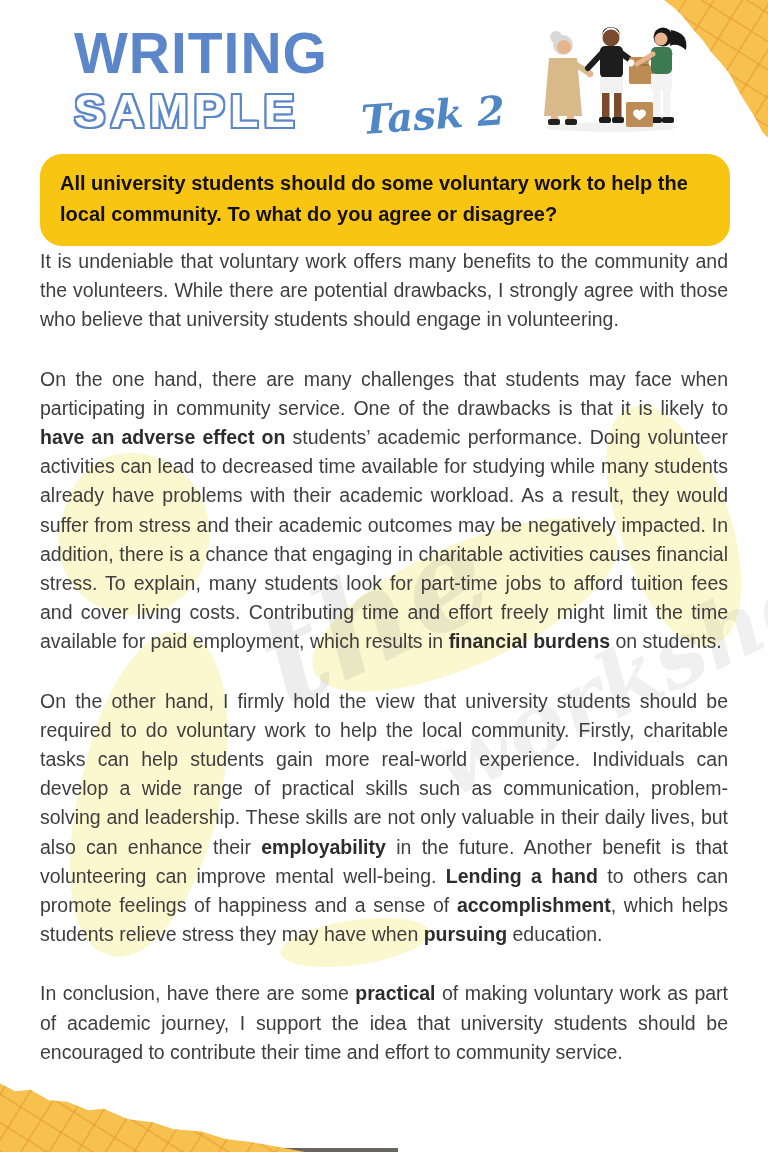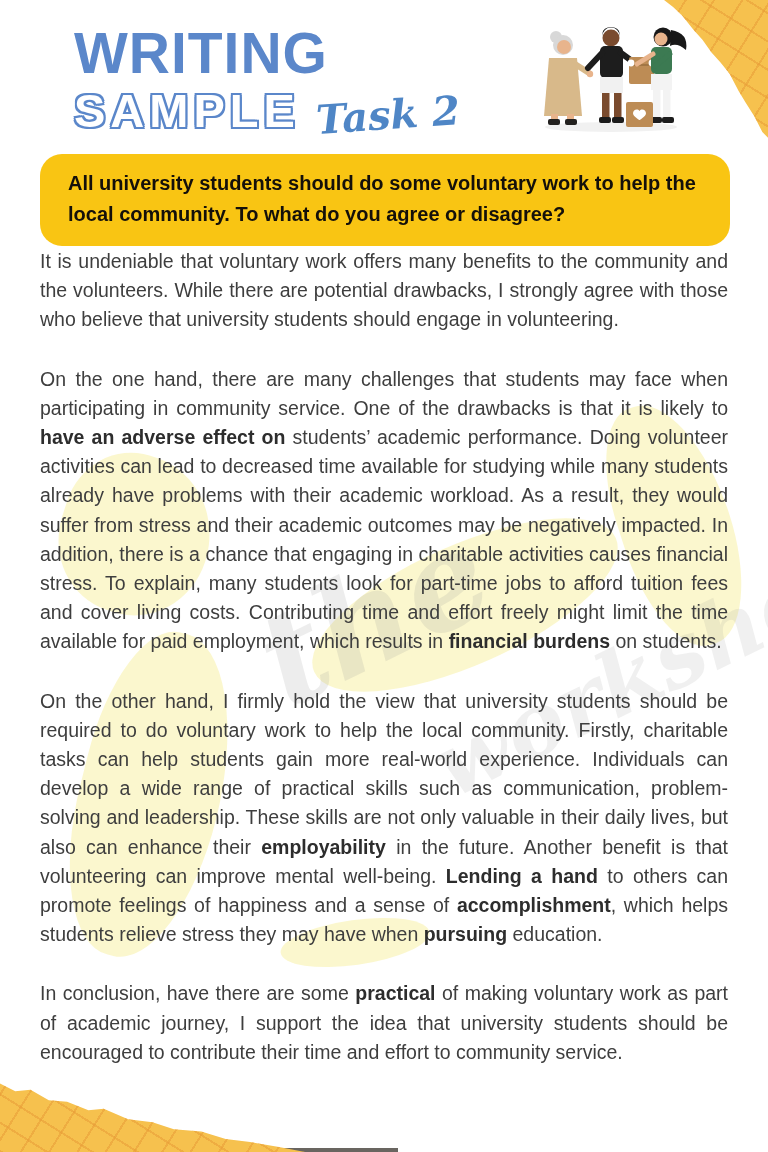--- a/index.html
+++ b/index.html
@@ -39,40 +39,40 @@
   .blob-b{left:300px;top:545px;width:330px;height:120px;transform:rotate(-24deg);border-radius:50%;}
   .blob-c{left:80px;top:630px;width:140px;height:330px;transform:rotate(14deg);}
   .blob-d{left:620px;top:400px;width:110px;height:250px;transform:rotate(-18deg);}
   .blob-e{left:280px;top:920px;width:150px;height:45px;transform:rotate(-8deg);border-radius:50%;}
   
   .title-block{position:absolute;left:50px;top:24px;z-index:2;margin-left:24px;}
   .title-line1{
     font-size:57px;font-weight:800;letter-spacing:1px;line-height:1.02;
     color:var(--title-blue,#5b87ca);
   }
-  .title-row2{display:flex;align-items:flex-end;margin-top:4px;}
+  .title-row2{display:flex;align-items:flex-end;margin-top:4px;gap:45px;}
   .title-line2{
     font-size:47px;font-weight:800;letter-spacing:5px;line-height:1.05;color:#ffffff;
     text-shadow:
       -2px -2px 0 var(--title-blue,#5b87ca), 2px -2px 0 var(--title-blue,#5b87ca),
       -2px  2px 0 var(--title-blue,#5b87ca), 2px  2px 0 var(--title-blue,#5b87ca),
       -2px  0   0 var(--title-blue,#5b87ca), 2px  0   0 var(--title-blue,#5b87ca),
        0   -2px 0 var(--title-blue,#5b87ca), 0    2px 0 var(--title-blue,#5b87ca);
   }
   .task-label{
     font-family:"DejaVu Serif",serif;font-style:italic;font-weight:bold;
     font-size:40px;color:var(--task-blue,#4f86c6);margin-left:16px;
     transform:rotate(-4deg);line-height:1;
   }
   .illustration{position:absolute;left:523px;top:20px;z-index:1;}
   
   .question-box{
     position:absolute;left:40px;top:154px;width:690px;box-sizing:border-box;z-index:2;
     background:var(--question-box-yellow,#f9c513);border-radius:22px;
-    padding:14px 28px 16px 28px;
+    padding:14px 28px 16px 20px;
   }
   .question-text{
     font-weight:bold;font-size:20px;line-height:1.55;color:#14100a;
   }
   
   .essay{
     position:absolute;left:40px;top:247px;width:688px;z-index:2;
     font-size:19.5px;line-height:29.2px;color:var(--body-text,#3e3e3e);
     text-align:justify;
   }

